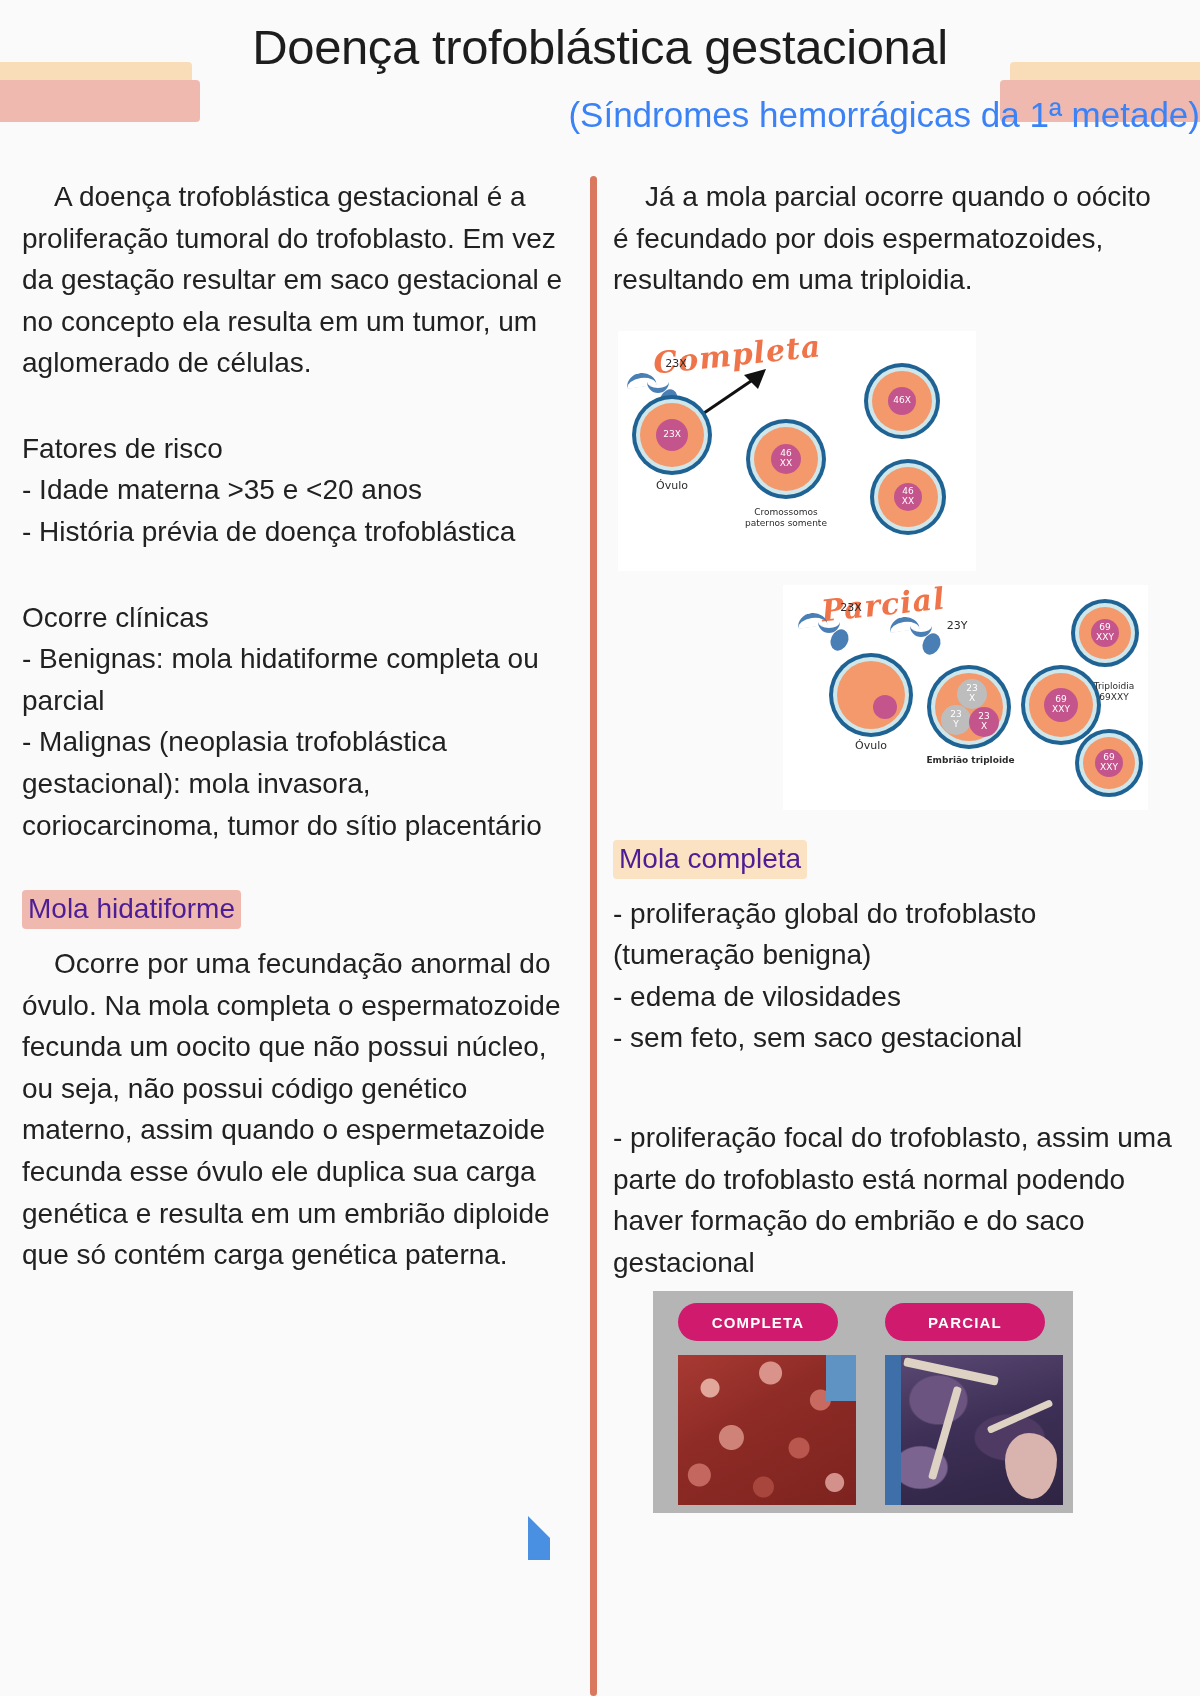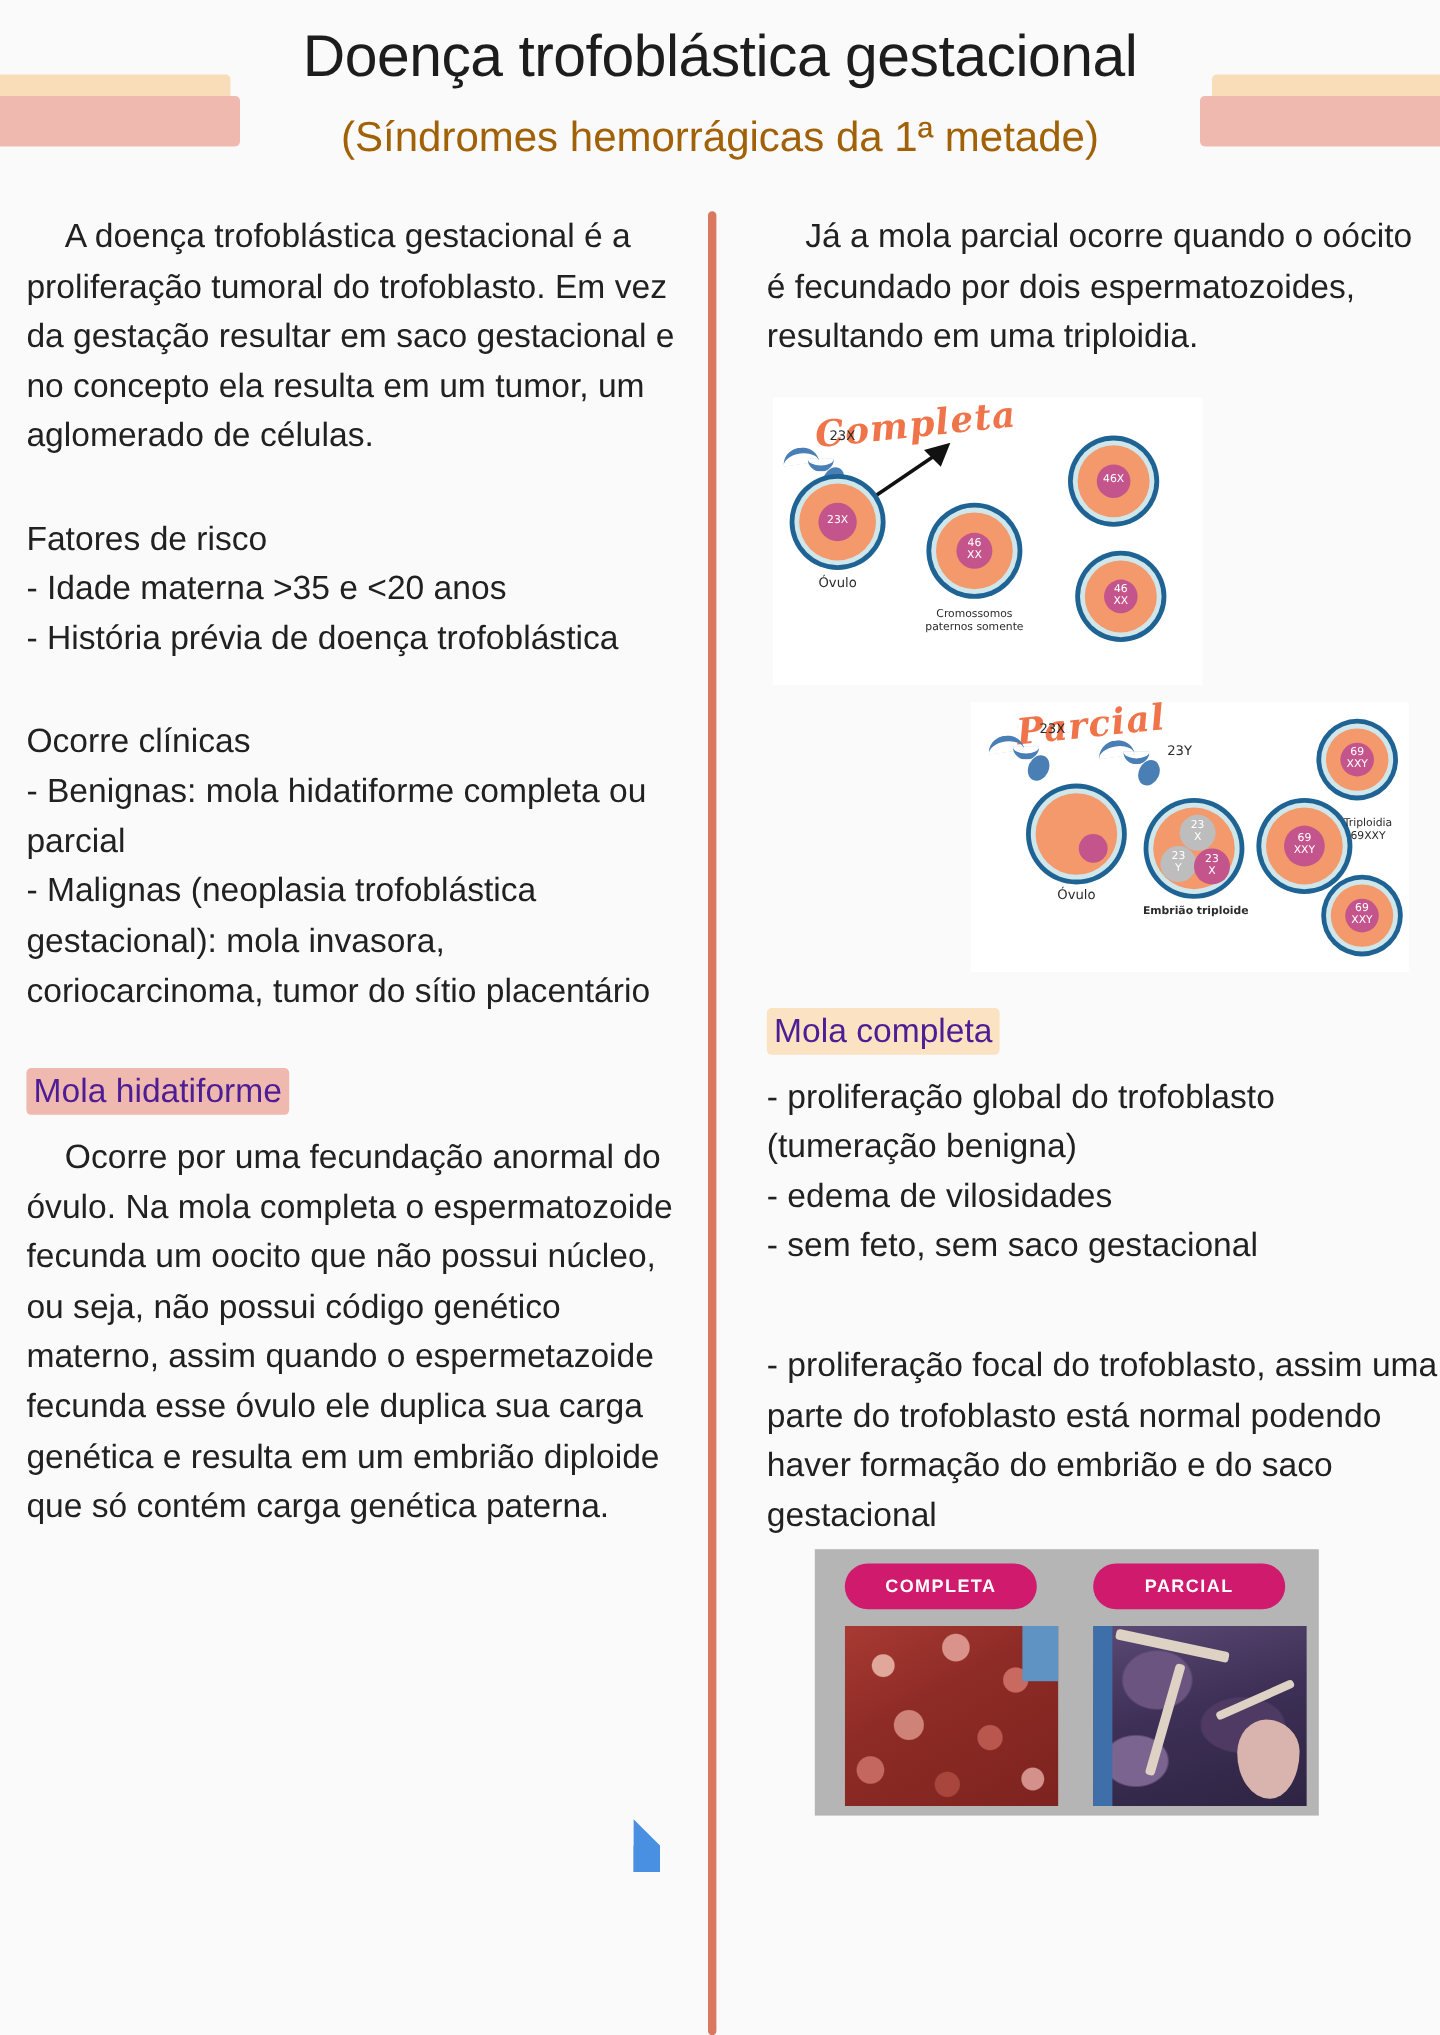--- a/index.html
+++ b/index.html
@@ -21,32 +21,32 @@
   .hl-left-rose   { left: -10px; top: 80px;  width: 210px; height: 42px; }
   .hl-right-peach { left: 1010px; top: 62px; width: 202px; height: 38px; }
   .hl-right-rose  { left: 1000px; top: 80px; width: 212px; height: 42px; }
   .title {
     position: absolute; left: 0; top: 22px; width: 1200px;
     text-align: center; font-size: 49px; color: #1d1d1d;
     letter-spacing: -0.4px; line-height: 1.05; z-index: 3;
   }
   .subtitle {
     position: absolute; left: 0; top: 95px; width: 1200px;
-    text-align: center; font-size: 35px; color: #a16207; z-index: 3;
+    text-align: right; font-size: 35px; color: #3b82f6; z-index: 3;
   }
 
   
   .columns { position: absolute; left: 0; top: 176px; width: 1200px; height: 1520px; }
   .divider {
     position: absolute; left: 590px; top: 0; width: 7px; height: 1520px;
     background: #d9775f; border-radius: 4px;
   }
   .col { position: absolute; top: 0; }
   .col-left  { left: 22px;  width: 545px; }
-  .col-right { left: 613px; width: 560px; margin-left: 26px; }
+  .col-right { left: 613px; width: 560px; }
 
   p.body {
     margin: 0 0 0 0; font-size: 28px; line-height: 1.485; color: #212121;
   }
   p.body.indent { text-indent: 32px; }
   .ind { margin-left: 45px; }
   .gap-lg { height: 44px; }
   .gap-md { height: 30px; }
   .gap-sm { height: 14px; }
 

